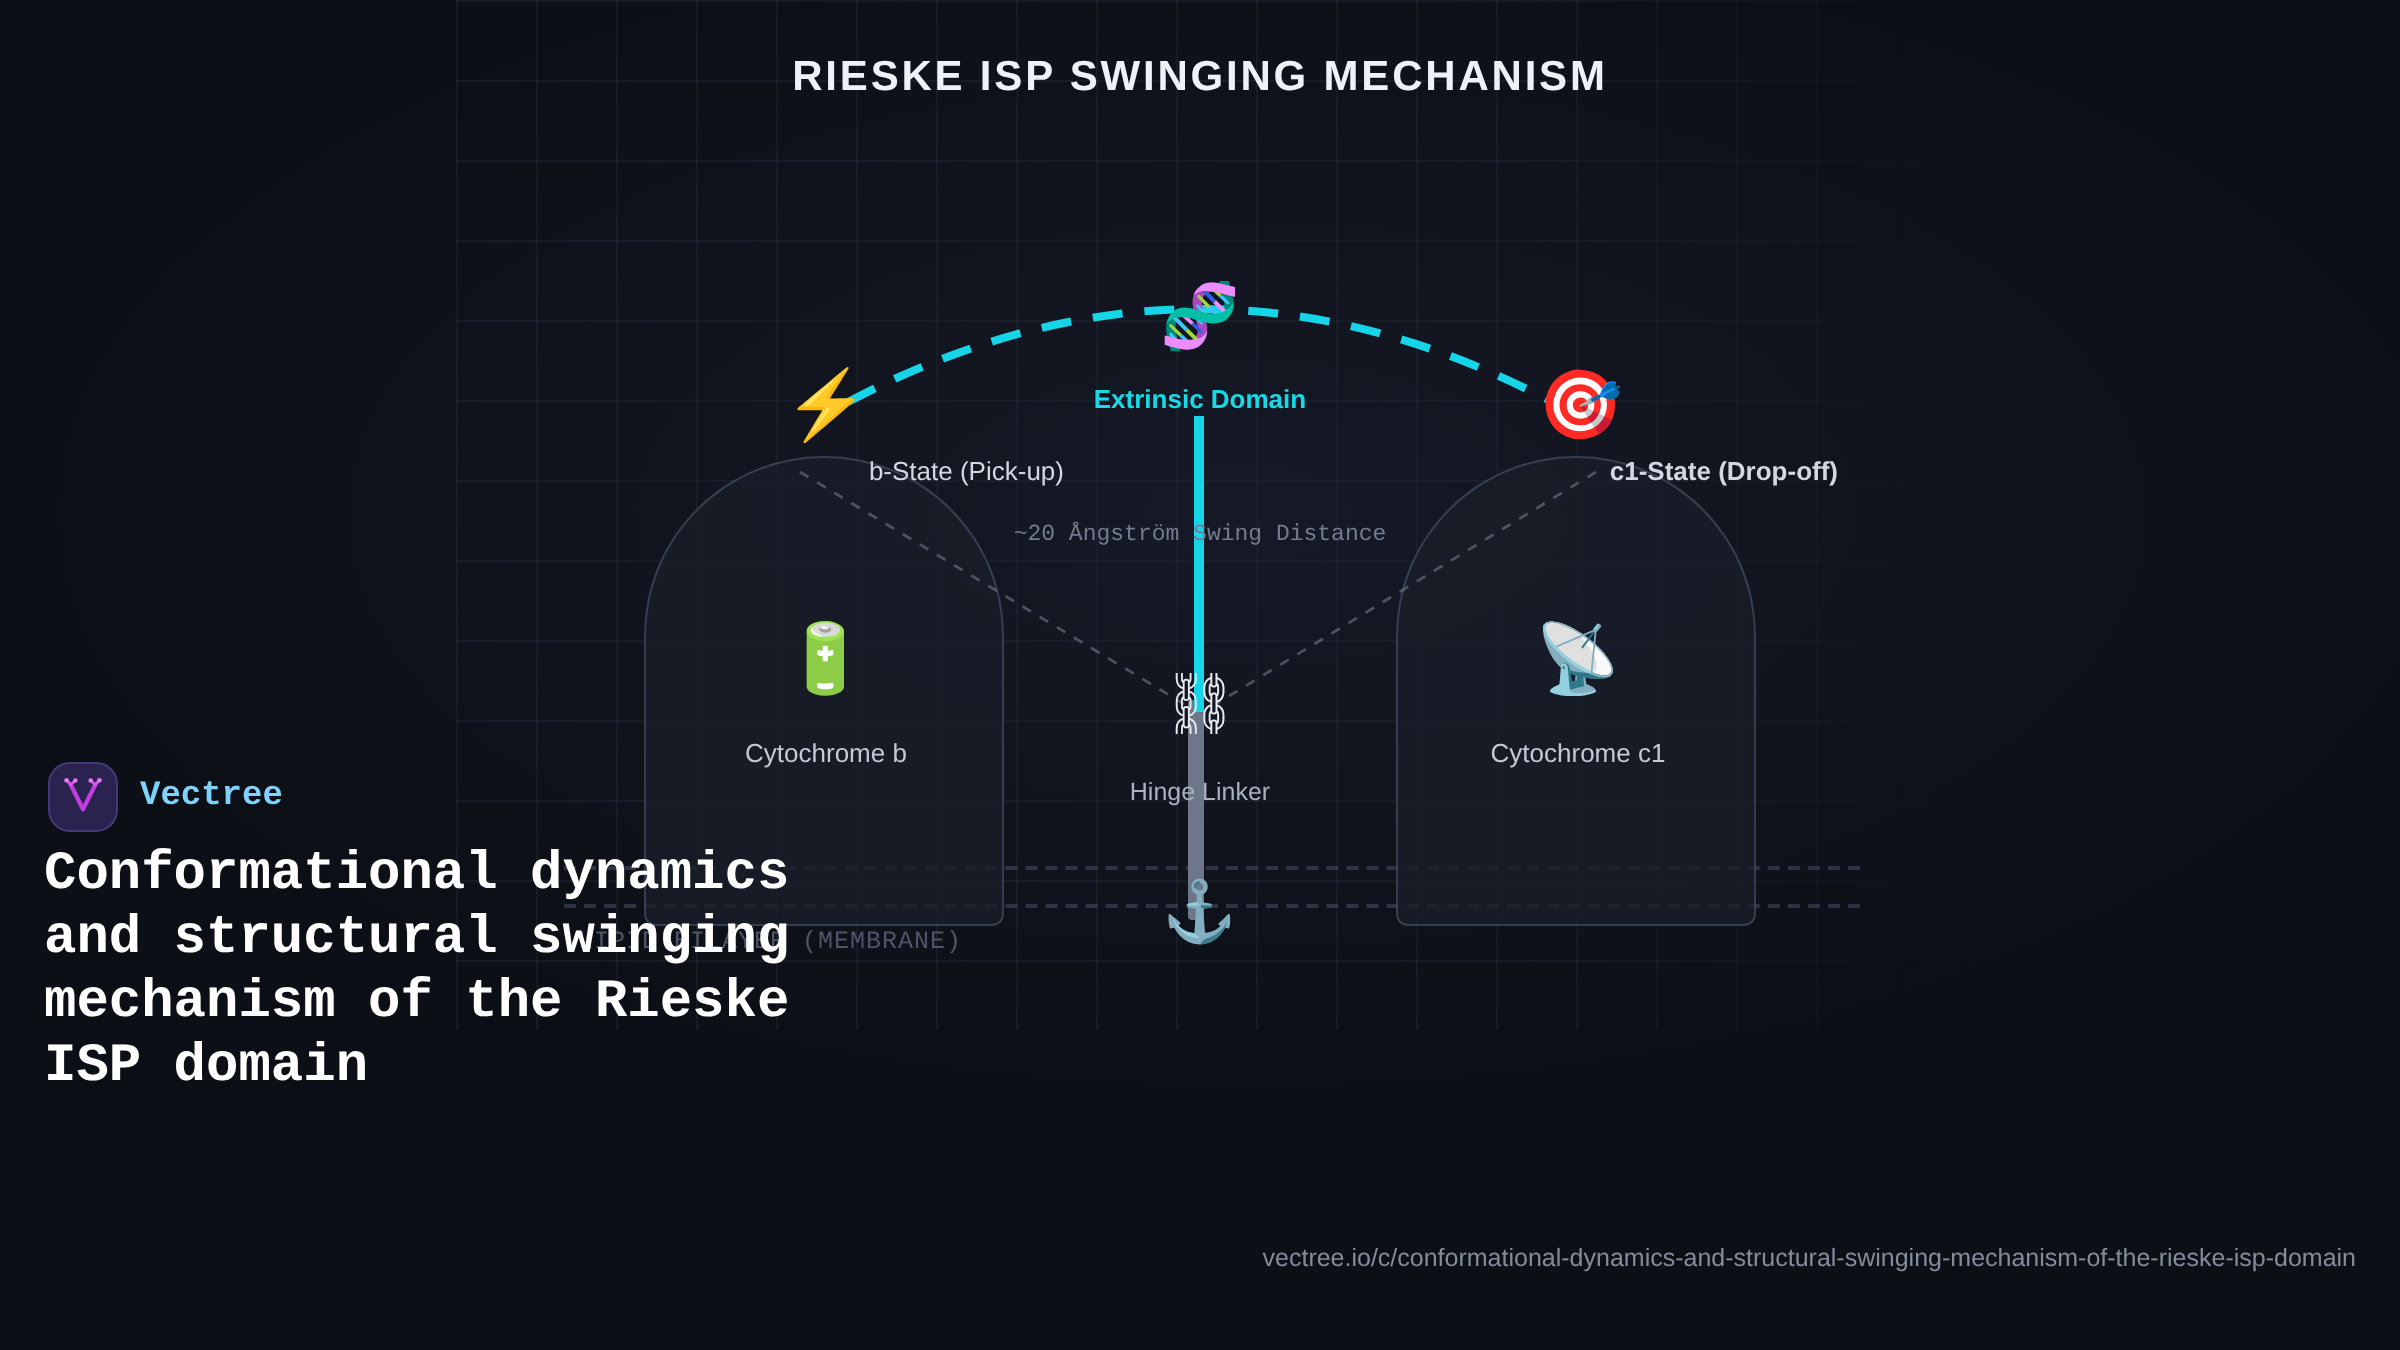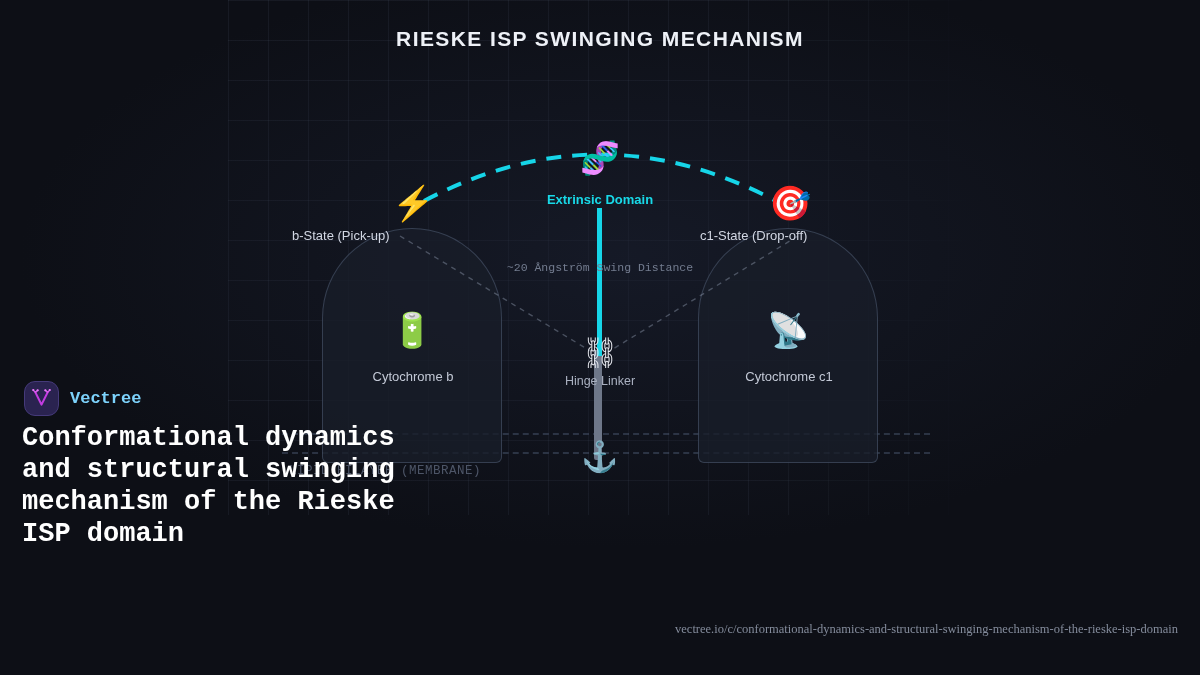--- a/index.html
+++ b/index.html
@@ -62,25 +62,25 @@
   #panel-c1 { left:698px; top:228px; }
 
   .node-content{
     position:absolute; left:0; top:82px; width:180px; text-align:center;
   }
   .node-emoji{ font-size:34px; line-height:38px; }
   .node-caption{ margin-top:20px; font-size:13px; color:#c3c9d6; }
 
   
   .state-label{
-    position:absolute; width:240px; text-align:left;
+    position:absolute; width:240px; text-align:right;
     font-size:13px; color:#d2d7e3; z-index:6;
   }
   #state-label-b  { left:292px; top:228px; }
-  #state-label-c1 { left:700px; top:228px; }
+  #state-label-c1 { left:679px; top:228px;font-weight:bold; }
 
   
   .state-icon{
     position:absolute; font-size:34px; line-height:34px; z-index:7;
   }
   #icon-pickup  { left:392px; top:186px; }
   #icon-dropoff { left:769px; top:186px; }
 
   
   #swing-arc{ position:absolute; left:0; top:0; z-index:5; pointer-events:none; }
@@ -100,21 +100,21 @@
   }
   #stem-grey{
     position:absolute; left:594px; top:350px; width:8px; height:110px;
     background:#6e7789; border-radius:2px; z-index:3;
   }
 
   #hinge-linker{
     position:absolute; left:480px; top:336px; width:240px; text-align:center; z-index:6;
   }
   #hinge-emoji{ font-size:30px; line-height:34px; }
-  #hinge-caption{ margin-top:4px; font-size:12.5px; color:#aab1c1; }
+  #hinge-caption{ margin-top:19px; font-size:12.5px; color:#aab1c1; }
 
   #tm-anchor{
     position:absolute; left:480px; top:440px; width:240px; text-align:center; z-index:6;
   }
   #tm-emoji{ font-size:30px; line-height:34px; }
   #tm-caption{ margin-top:1px; font-size:12.5px; color:#6a7384; }
 
   #swing-distance{
     position:absolute; left:380px; top:261px; width:440px; text-align:center;
     font-family:"Liberation Mono", monospace;
@@ -134,21 +134,21 @@
     font-family:"Liberation Mono", monospace;
     font-size:17px; font-weight:bold; color:#7dd3fc;
   }
   #headline{
     position:absolute; left:22px; top:422px; width:400px; z-index:10;
     font-family:"Liberation Mono", monospace;
     font-size:27px; font-weight:bold; line-height:32px; color:#ffffff;
   }
   #page-url{
     position:absolute; right:22px; top:622px; z-index:10;
-    font-family:Liberation Serif, serif;
+    font-family:Liberation Sans, sans-serif;
     font-size:12.5px; color:#848c9c; white-space:nowrap;
   }
 </style>
 </head>
 <body>
 
 <div id="grid-layer"></div>
 <div id="vignette"></div>
 
 <div id="diagram-title">RIESKE ISP SWINGING MECHANISM</div>

